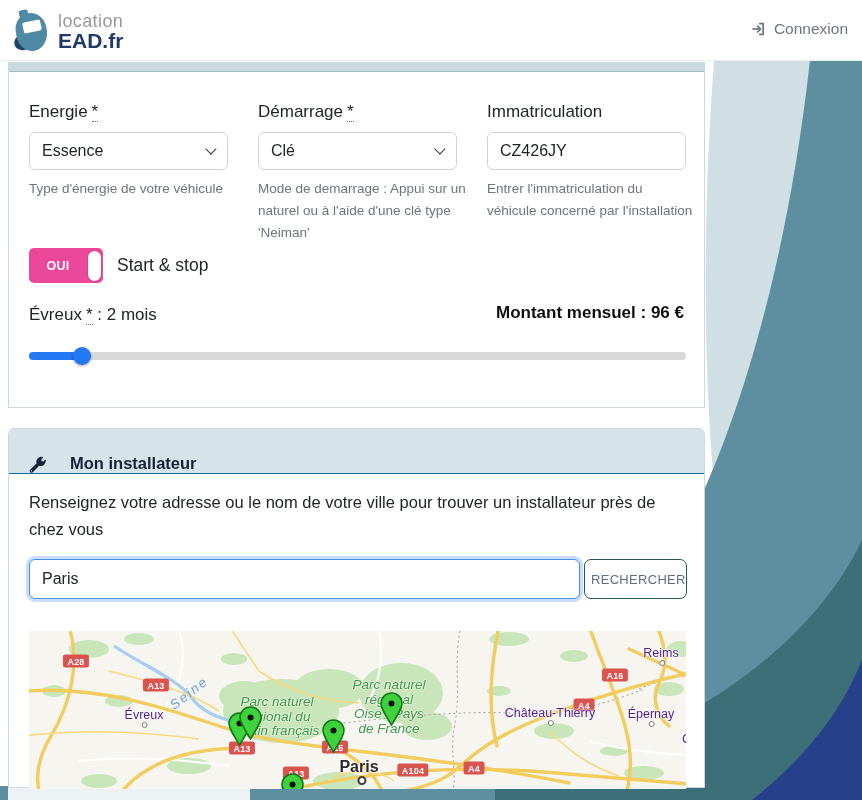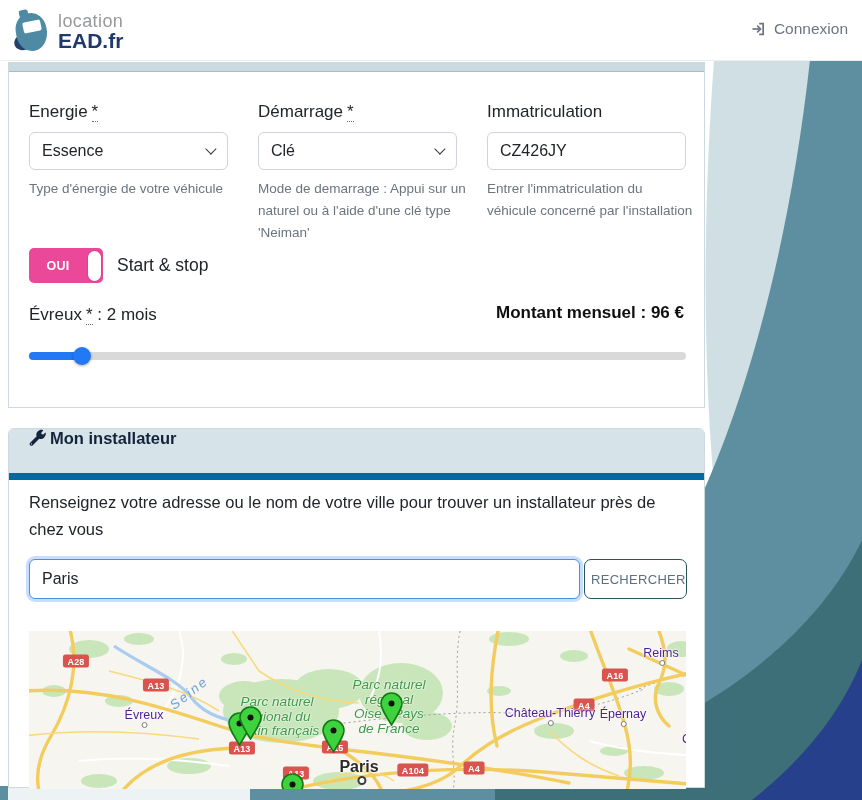--- a/index.html
+++ b/index.html
@@ -53,22 +53,22 @@
   .duree{position:absolute;left:20px;top:243px;font-size:17px;color:#212529;}
   .montant{position:absolute;right:20px;top:241px;font-size:17px;font-weight:bold;color:#0f0f0f;}
   .slider{position:absolute;left:20px;top:285px;width:657px;height:18px;cursor:pointer;}
   .track{position:absolute;left:0;right:0;top:5px;height:8px;background:#d9d9d9;border-radius:4px;}
   .fill{position:absolute;left:0;top:5px;height:8px;width:52px;background:#2379f4;border-radius:4px 0 0 4px;}
   .thumb{position:absolute;left:43px;top:0;width:18px;height:18px;background:#2379f4;border-radius:50%;
          box-shadow:0 1px 3px rgba(0,0,0,.35);cursor:grab;}
 
   .card2{position:absolute;left:8px;top:428px;width:697px;height:360px;background:#fff;
          border:1px solid #ccd9df;border-radius:6px 6px 0 0;box-sizing:border-box;z-index:2;}
-  .c2head{height:44px;background:#d6e4e9;border-bottom:7px solid #0369a1;border-radius:5px 5px 0 0;
-          display:flex;align-items:flex-start;padding-left:20px;gap:4px;}
+  .c2head{height:44px;background:#d6e4e9;border-bottom:1px solid #0369a1;border-radius:5px 5px 0 0;
+          display:flex;align-items:flex-end;padding-left:20px;gap:24px;}
   .c2title{font-size:16.5px;font-weight:bold;color:#14223c;}
   .instructions{position:absolute;left:20px;top:60px;width:645px;font-size:16.5px;color:#212529;
                 line-height:1.64;}
   .search-input{position:absolute;left:20px;top:130px;width:551px;height:40px;box-sizing:border-box;
          border:1px solid #4a90e2;border-radius:6px;padding:0 12px;font-size:16px;color:#212529;
          outline:none;box-shadow:0 0 0 3px rgba(77,144,254,.30);font-family:"Liberation Sans",sans-serif;}
   .search-btn{position:absolute;left:575px;top:130px;width:103px;height:40px;background:#fff;
          border:1px solid #27565a;border-radius:7px;color:#5c7083;font-size:13px;letter-spacing:.3px;
          cursor:pointer;font-family:"Liberation Sans",sans-serif;}
 
@@ -268,21 +268,21 @@
           <div class="shield" style="left: 127px; top: 54px;">A13</div>
           <div class="shield" style="left: 586px; top: 44px;">A16</div>
           <div class="shield" style="left: 213px; top: 117px;">A13</div>
           <div class="shield" style="left: 306px; top: 116px;">A15</div>
           <div class="shield" style="left: 267px; top: 142px;">A13</div>
           <div class="shield" style="left: 384px; top: 139px;">A104</div>
           <div class="shield" style="left: 445px; top: 137px;">A4</div>
           <div class="shield" style="left: 555px; top: 74px;">A4</div>
           <div class="city" style="left: 115px; top: 84px;">Évreux<span class="city-dot"></span></div>
           <div class="city" style="left: 521px; top: 82px;">Château-Thierry<span class="city-dot"></span></div>
-          <div class="city" style="left: 594px; top: 83px;">Épernay<span class="city-dot"></span></div>
+          <div class="city" style="left: 622px; top: 83px;">Épernay<span class="city-dot"></span></div>
           <div class="city" style="left: 632px; top: 22px;">Reims<span class="city-dot"></span></div>
           <div class="city" style="left: 676px; top: 108px;">Châlons</div>
           <div class="city paris" style="left: 330px; top: 136px;">Paris<span class="city-dot"></span></div>
           <div class="pin" style="left: 199px; top: 81px;"><svg width="23" height="34" viewBox="0 0 23 34">
               <path d="M11.5 1C5.7 1 1 5.7 1 11.5 1 16 4.5 21.5 11.5 33 18.5 21.5 22 16 22 11.5 22 5.7 17.3 1 11.5 1Z" fill="#3fd23f" stroke="#157a15" stroke-width="1.6"></path>
               <circle cx="11.5" cy="11.5" r="3" fill="#111"></circle>
             </svg></div>
           <div class="pin" style="left: 210px; top: 75px;"><svg width="23" height="34" viewBox="0 0 23 34">
               <path d="M11.5 1C5.7 1 1 5.7 1 11.5 1 16 4.5 21.5 11.5 33 18.5 21.5 22 16 22 11.5 22 5.7 17.3 1 11.5 1Z" fill="#3fd23f" stroke="#157a15" stroke-width="1.6"></path>
               <circle cx="11.5" cy="11.5" r="3" fill="#111"></circle>

